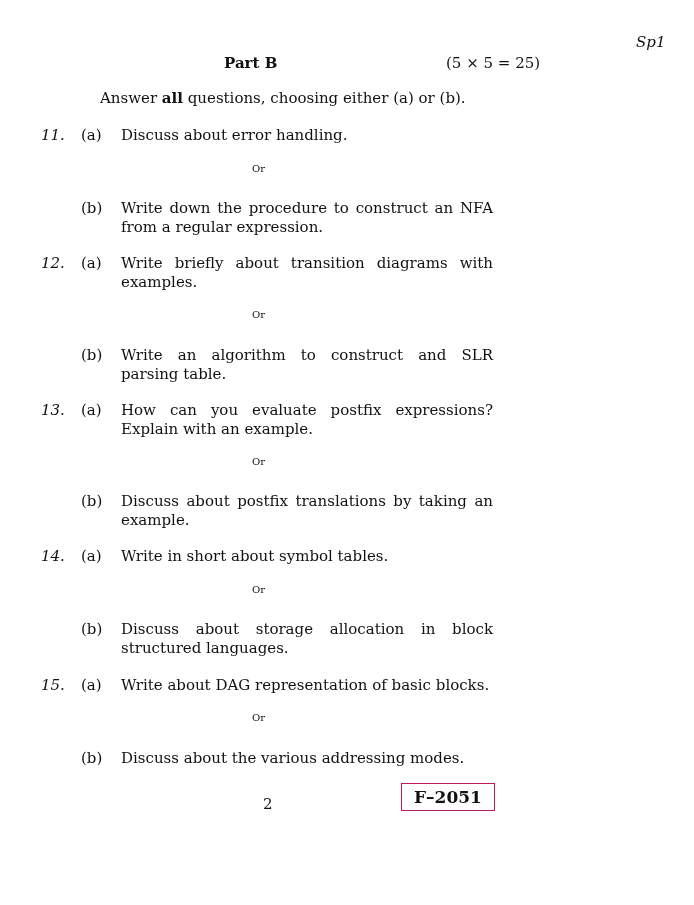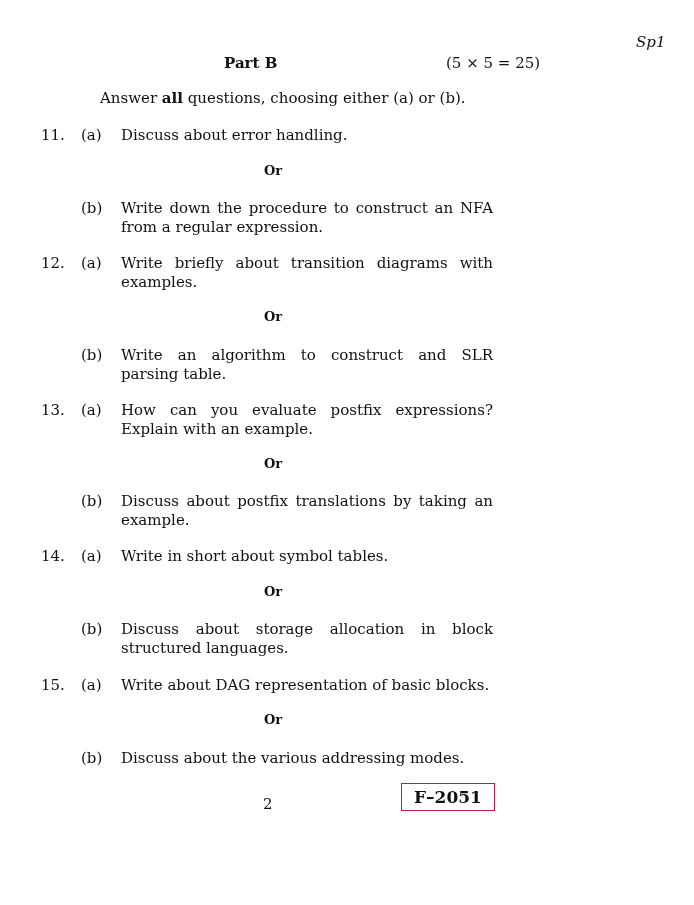--- a/index.html
+++ b/index.html
@@ -8,24 +8,24 @@
       font-family: "DejaVu Serif", "Liberation Serif", serif;
       color: #111;
       font-size: 14.5px;
     }
     .abs { position: absolute; }
     .code-top { top: 33px; left: 636px; font-size: 15px; font-style: italic; }
     .part-title { top: 54px; left: 224px; font-weight: bold; font-size: 15px; }
     .marks { top: 54px; left: 416px; font-size: 15px; margin-left: 30px; }
     .instr { top: 89px; left: 100px; font-size: 15px; }
     .instr b { font-weight: bold; }
-    .qnum { left: 41px; font-size: 15px; }
+    .qnum { left: 41px; font-size: 15px; font-style: italic; }
     .qlabel { left: 81px; font-size: 15px; }
     .qtext { left: 121px; width: 372px; font-size: 15px; line-height: 19px; text-align: justify; }
-    .or { left: 264px; font-weight: bold; font-size: 13px; }
+    .or { left: 252px; font-weight: normal; font-size: 10px; }
     .page-num { top: 795px; left: 263px; font-size: 15px; }
     .code-box {
       top: 783px; left: 401px; width: 92px; height: 26px;
       border: 1px solid #be185d; font-weight: bold; font-size: 17px;
       display: flex; align-items: center; justify-content: center;
     }
   </style>
 </head>
 <body>
 

